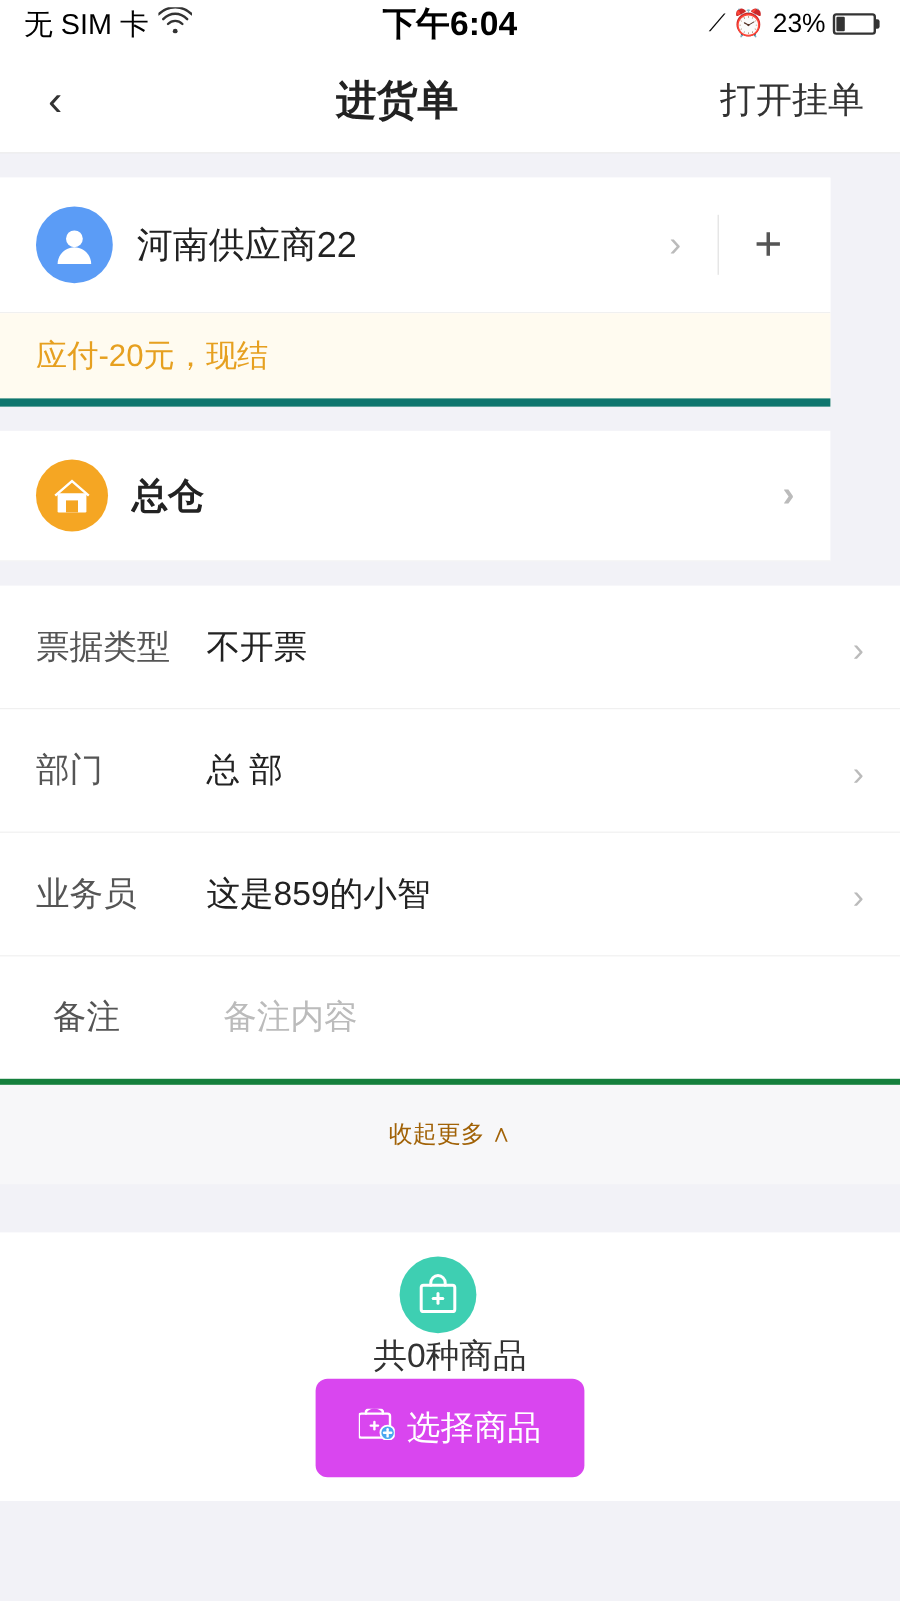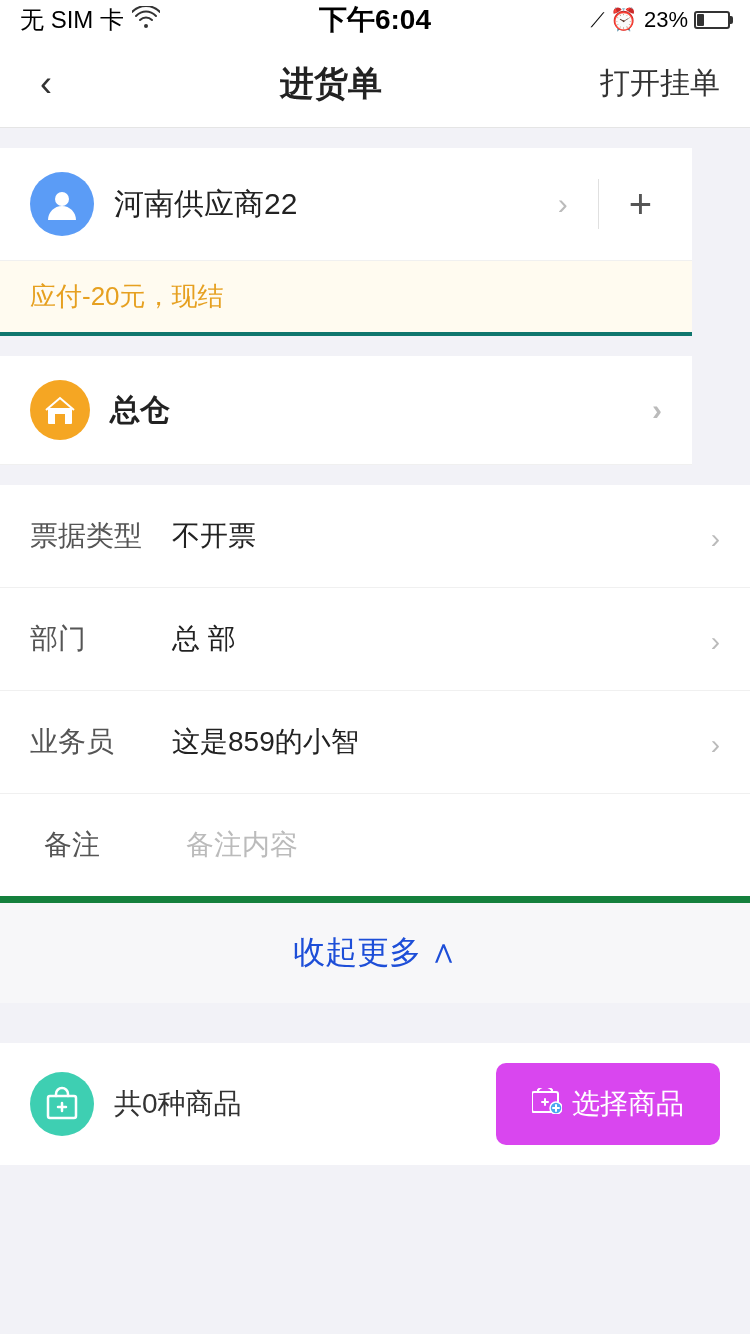--- a/index.html
+++ b/index.html
@@ -153,21 +153,21 @@
       background: #e0e0e0;
       margin-right: 20px;
     }
 
     
     .info-banner {
       background: #fffbf0;
       padding: 18px 30px;
       font-size: 26px;
       color: #e6a020;
-      border-bottom: 4px solid #0f766e;
+      border-bottom: 7px solid #0f766e;
     }
 
     
     .warehouse-row {
       display: flex;
       align-items: center;
       padding: 24px 30px;
       background: #fff;
       border-bottom: 1px solid #f0f0f0;
       font-weight: bold;
@@ -228,33 +228,34 @@
       font-size: 28px;
       color: #bbb;
       margin-left: 10px;
     }
 
     
     .collapse-row {
       background: #f7f7f9;
       text-align: center;
       padding: 28px 30px;
-      font-size: 32px;
-      color: #1d4ed8;
+      font-size: 20px;
+      color: #a16207;
       cursor: pointer;
-      border-top: 7px solid #15803d;
+      border-top: 5px solid #15803d;
     }
 
     
     .product-bar {
       background: #fff;
       display: flex;
       align-items: center;
       padding: 20px 30px;
       margin-top: 20px;
+      flex-direction: column;
     }
     .product-icon {
       width: 64px;
       height: 64px;
       border-radius: 50%;
       background: #3ecfb2;
       display: flex;
       align-items: center;
       justify-content: center;
       margin-right: 20px;

